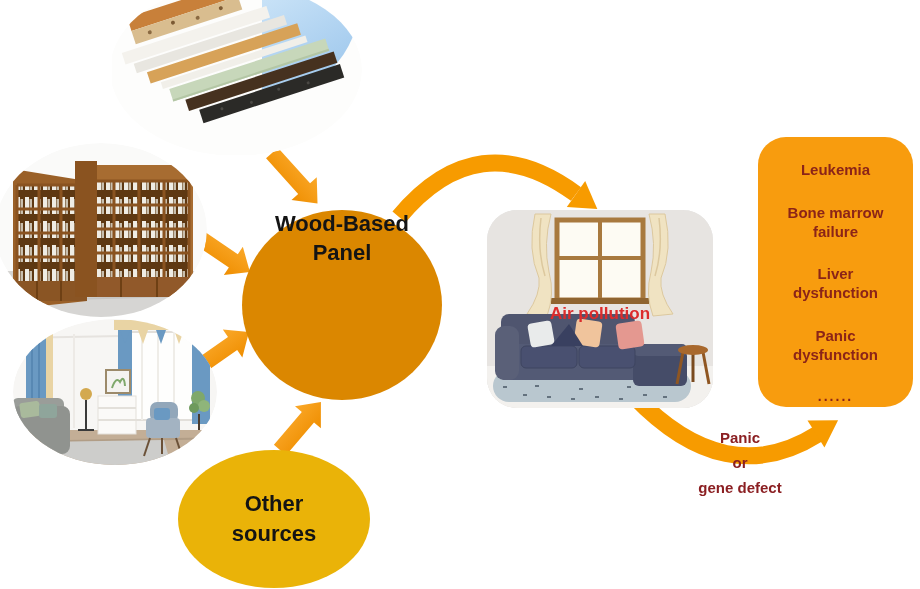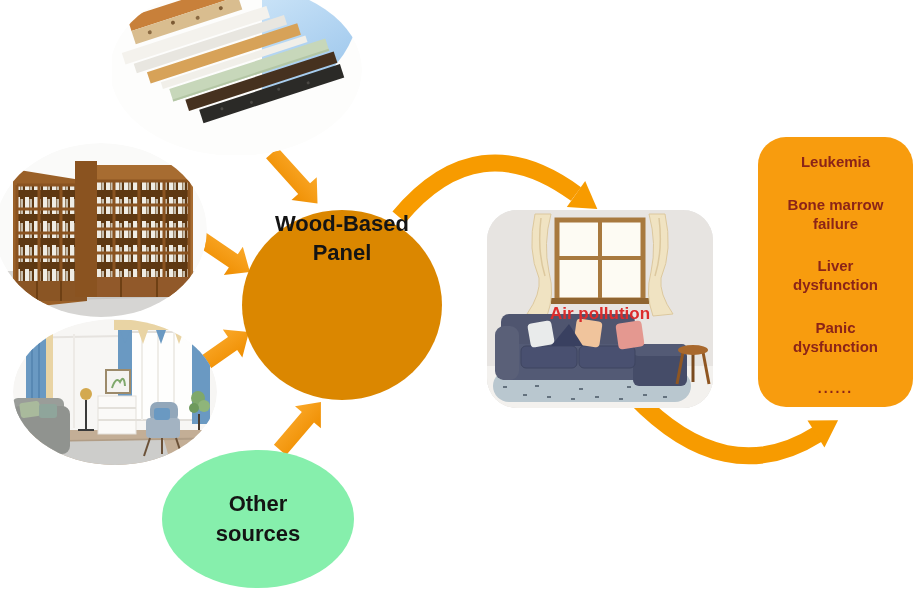--- a/index.html
+++ b/index.html
@@ -5,28 +5,28 @@
   html,body{margin:0;padding:0;background:#fff;}
   #canvas{position:relative;width:920px;height:589px;background:#ffffff;overflow:hidden;
           font-family:"Liberation Sans",sans-serif;}
   .abs{position:absolute;}
   svg.layer{position:absolute;left:0;top:0;}
   
   #center-node{left:242px;top:210px;width:200px;height:190px;border-radius:50%;
     background:#DB8700;display:flex;align-items:flex-start;justify-content:center;z-index:3;}
   #center-node .node-label{width:150px;text-align:center;font-size:22px;font-weight:bold;
     color:#141414;line-height:1.3;}
-  #other-node{left:162px;top:450px;width:192px;height:138px;border-radius:50%;
-    background:#86efac;display:flex;align-items:center;justify-content:center;z-index:3;}
+  #other-node{left:178px;top:450px;width:192px;height:138px;border-radius:50%;
+    background:#eab308;display:flex;align-items:center;justify-content:center;z-index:3;}
   #other-node .node-label{width:110px;text-align:center;font-size:22px;font-weight:bold;
     color:#141414;line-height:1.35;}
   
   #effects-panel{left:758px;top:137px;width:155px;height:270px;background:#F89C0E;
     border-radius:28px;z-index:3;display:flex;flex-direction:column;align-items:center;
-    padding-top:16px;box-sizing:border-box;gap:24px;}
+    padding-top:24px;box-sizing:border-box;gap:24px;}
   .effect-item{width:116px;text-align:center;font-size:15px;font-weight:bold;
     color:#8B2418;line-height:1.25;}
   .effect-item.dots{letter-spacing:2px;font-size:14px;}
   
   .maroon-label{color:#8B1F22;font-weight:bold;font-size:15px;text-align:center;z-index:6;}
   #formaldehyde-label{left:427px;top:123px;width:160px;}
   #panic-label{left:655px;top:425px;width:170px;line-height:25px;}
   
   #indoor-illustration{left:487px;top:210px;width:226px;height:198px;border-radius:30px;
     overflow:hidden;background:#e5e5e5;z-index:3;}
@@ -307,14 +307,19 @@
   </div>
 
   <div id="effects-panel" class="abs">
     <div class="effect-item">Leukemia</div>
     <div class="effect-item">Bone marrow failure</div>
     <div class="effect-item">Liver dysfunction</div>
     <div class="effect-item">Panic dysfunction</div>
     <div class="effect-item dots">......</div>
   </div>
 
+  <div id="panic-label" class="abs maroon-label">
+    <div>Panic</div>
+    <div>or</div>
+    <div>gene defect</div>
+  </div>
 
 </div>
 
 </body></html>

